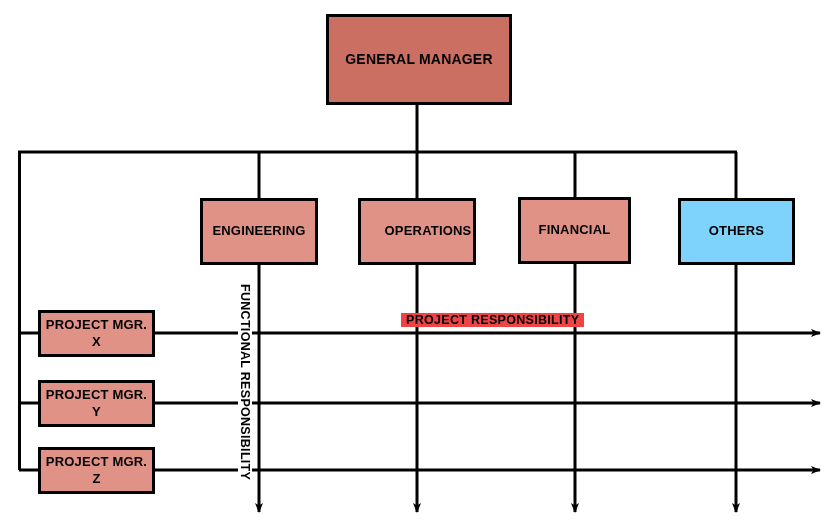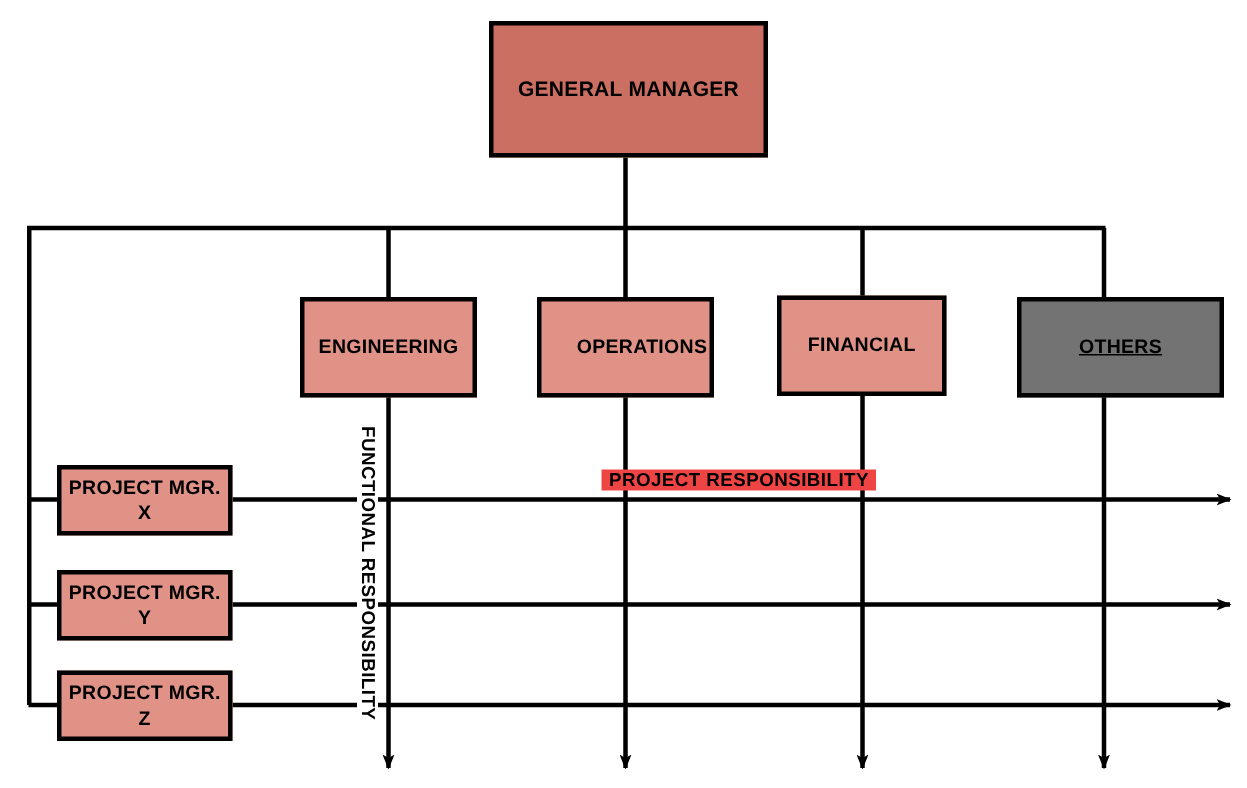--- a/index.html
+++ b/index.html
@@ -112,21 +112,21 @@
 
   <div class="node-box node-gm" style="left:326px; top:14px; width:186px; height:91px; background:#CC6F63;">
     <span>GENERAL MANAGER</span>
   </div>
   <div class="node-box node-dept" style="left:358px; top:198px; width:118px; height:67px; background:#E09287;padding-left:22px;">
     <span>OPERATIONS</span>
   </div>
   <div class="node-box node-dept" style="left:518px; top:197px; width:113px; height:67px; background:#E09287;">
     <span>FINANCIAL</span>
   </div>
-  <div class="node-box node-dept" style="left:678px; top:198px; width:138px; height:67px; background:#737373;text-decoration:underline;">
+  <div class="node-box node-dept" style="left:678px; top:198px; width:117px; height:67px; background:#7dd3fc;">
     <span>OTHERS</span>
   </div>
 
   <div class="node-box node-pm" style="left:38px; top:310px; width:117px; height:47px; background:#E09287;">
     <span><span>PROJECT MGR.</span><br><span>X</span></span>
   </div>
   <div class="node-box node-pm" style="left:38px; top:380px; width:117px; height:47px; background:#E09287;">
     <span><span>PROJECT MGR.</span><br><span>Y</span></span>
   </div>
   <div class="node-box node-pm" style="left:38px; top:447px; width:117px; height:47px; background:#E09287;">

